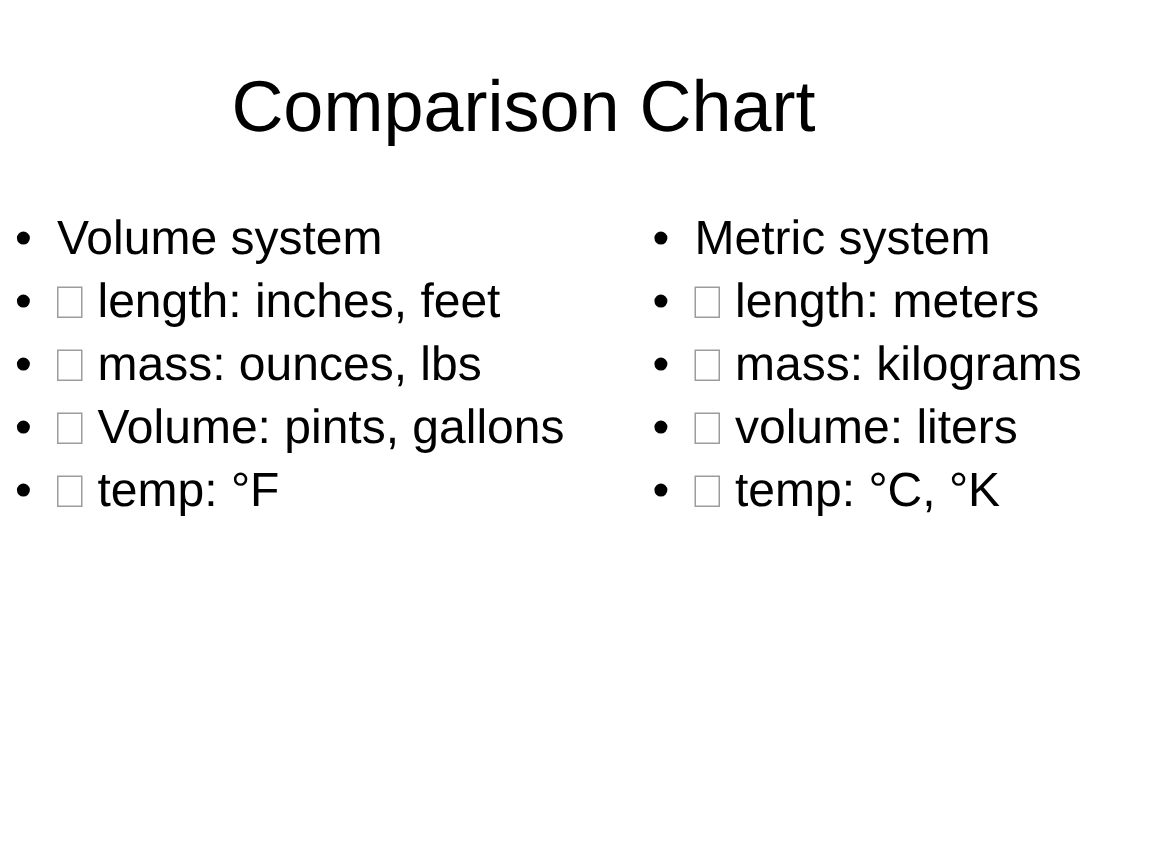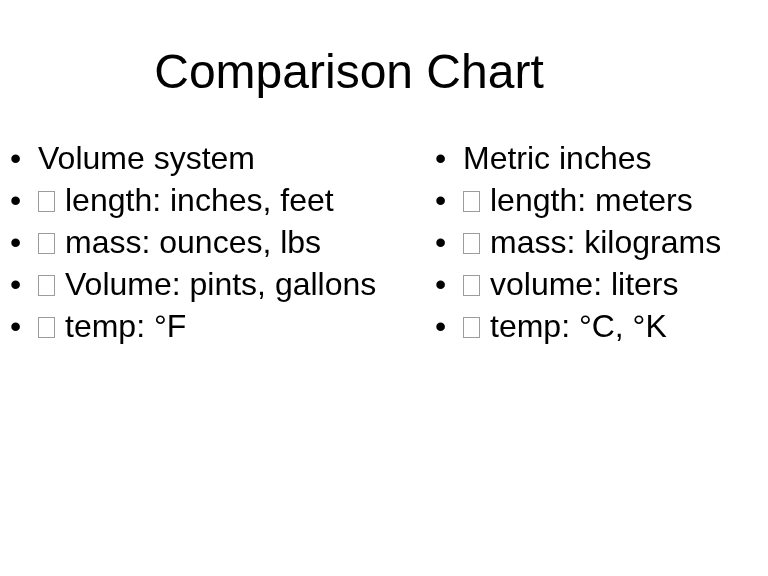--- a/index.html
+++ b/index.html
@@ -94,21 +94,21 @@
       </li>
       <li class="bullet-item">
         <span class="bullet-marker">•</span>
         <span class="bullet-content"><span class="tofu" style="border-color: rgb(156, 156, 156);"></span>temp: °F</span>
       </li>
     </ul>
 
   <ul class="col col-right">
       <li class="bullet-item">
         <span class="bullet-marker">•</span>
-        <span class="bullet-content">Metric inches</span>
+        <span class="bullet-content">Metric system</span>
       </li>
       <li class="bullet-item">
         <span class="bullet-marker">•</span>
         <span class="bullet-content"><span class="tofu" style="border-color: rgb(156, 156, 156);"></span>length: meters</span>
       </li>
       <li class="bullet-item">
         <span class="bullet-marker">•</span>
         <span class="bullet-content"><span class="tofu" style="border-color: rgb(156, 156, 156);"></span>mass: kilograms</span>
       </li>
       <li class="bullet-item">

